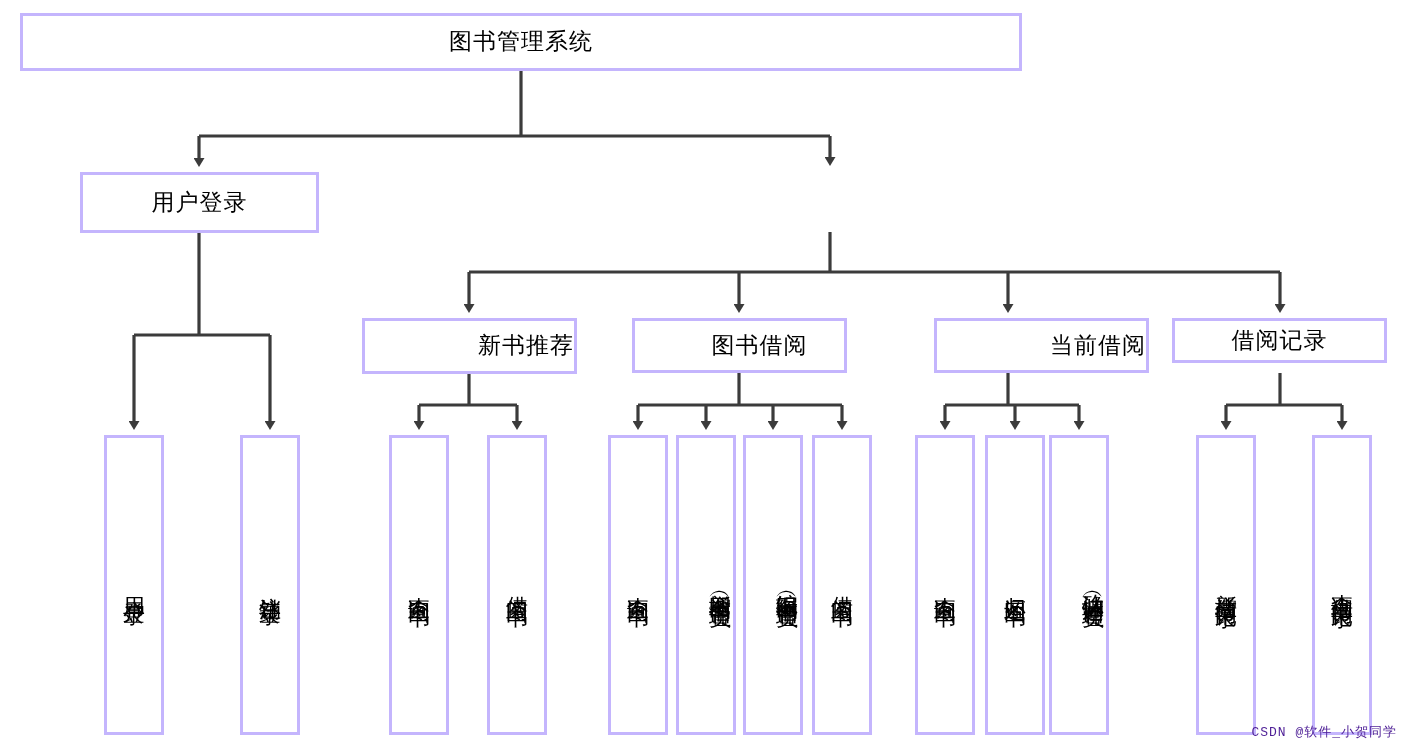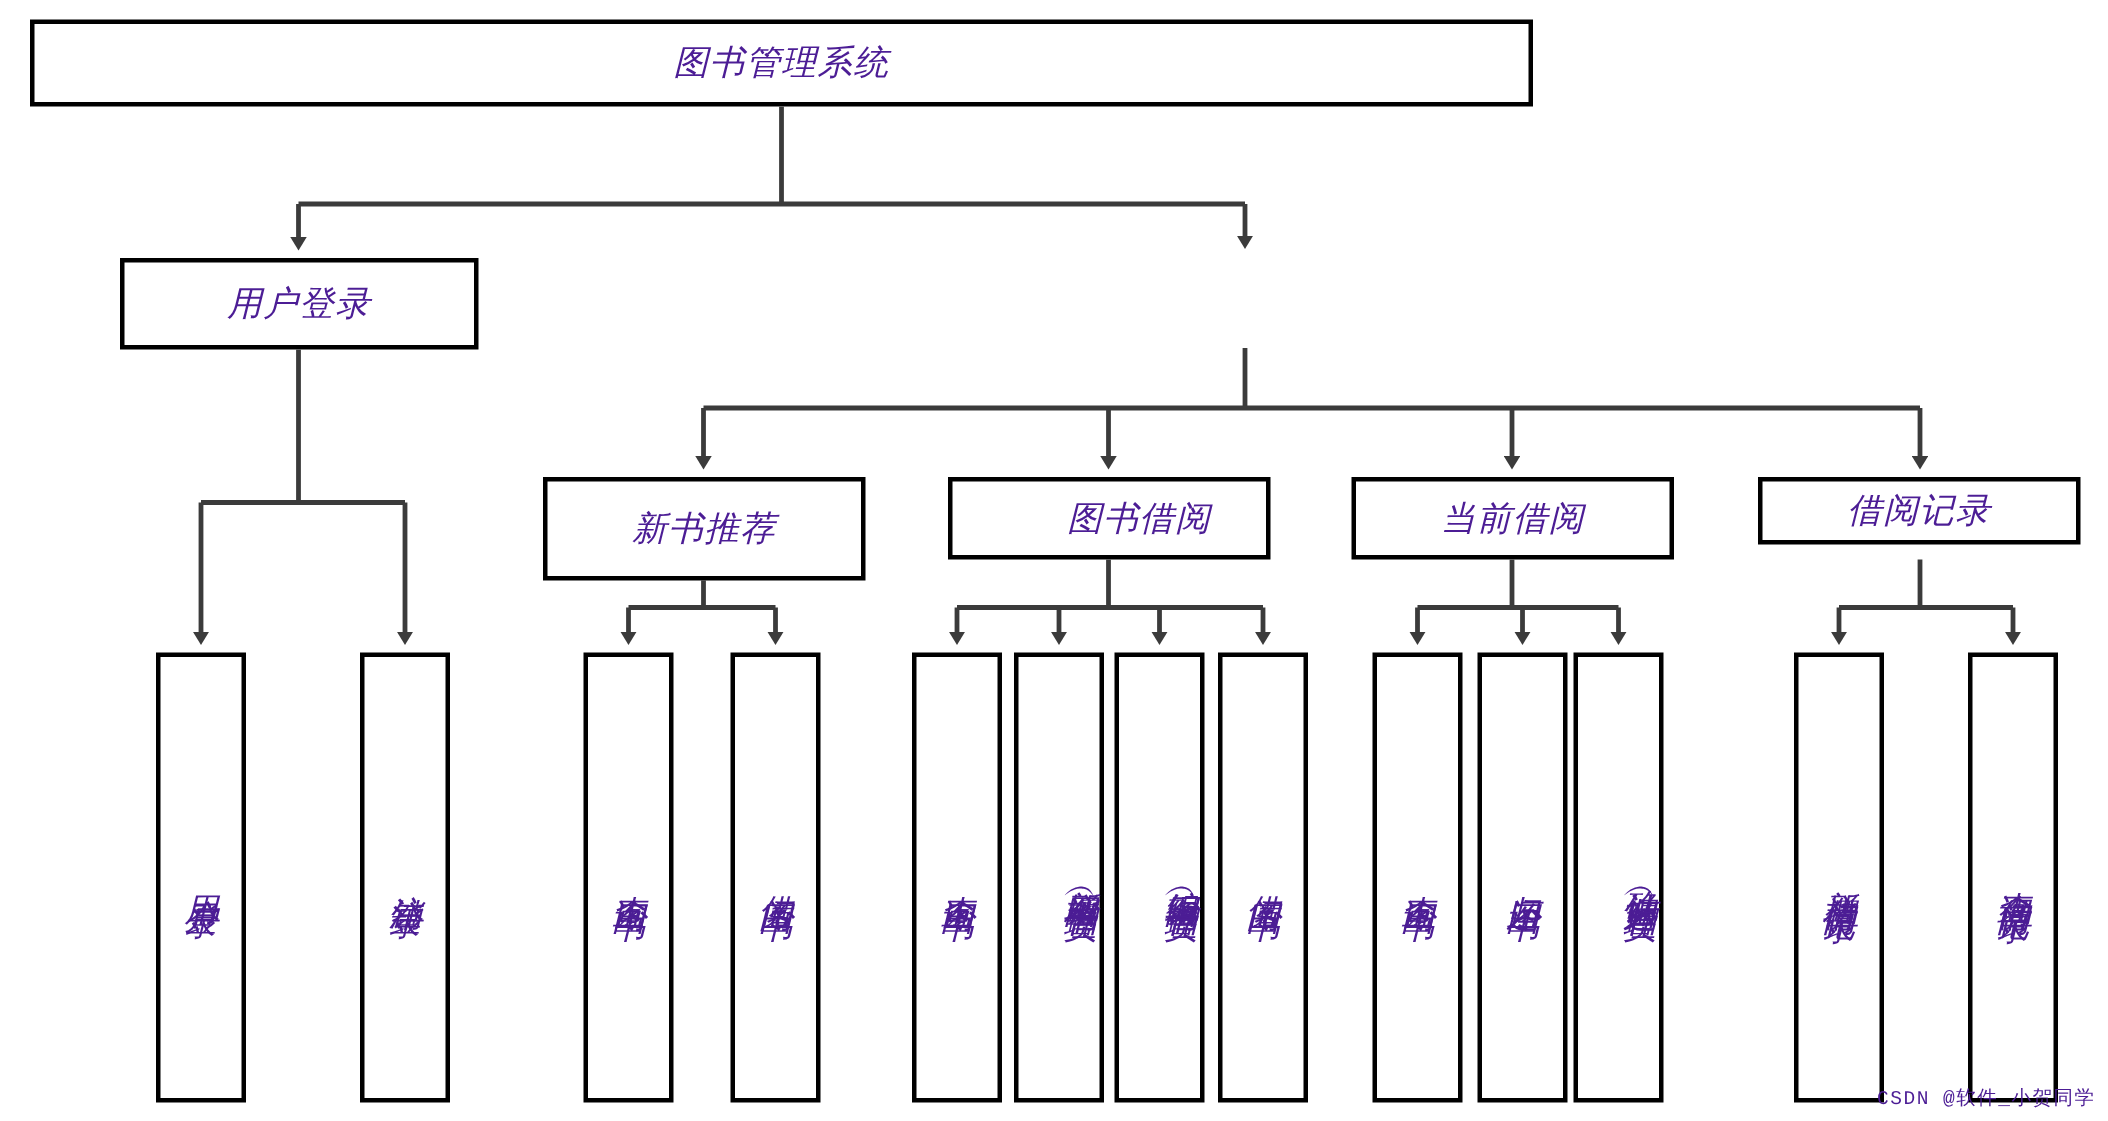--- a/index.html
+++ b/index.html
@@ -21,28 +21,27 @@
     position: absolute;
     left: 0;
     top: 0;
     width: 1405px;
     height: 747px;
     pointer-events: none;
   }
   .node {
     position: absolute;
     box-sizing: border-box;
-    border: 3px solid #000000;
+    border: 3px solid #c4b5fd;
     background: #ffffff;
     display: flex;
     align-items: center;
     justify-content: center;
-    color: #4c1d95;
+    color: #000000;
     line-height: 1.18;
-    font-style: italic;
   }
   .node.horiz {
     font-size: 23px;
     letter-spacing: 1px;
   }
   .node.vert {
     font-size: 22px;
     writing-mode: vertical-rl;
     text-orientation: upright;
     letter-spacing: 3px;
@@ -127,27 +126,27 @@
   </svg>
 
   <div class="node horiz" id="node-root" style="left:20px; top:13px; width:1002px; height:58px;">
     <span class="txt">图书管理系统</span>
   </div>
 
   <div class="node horiz" style="left:80px; top:172px; width:239px; height:61px;">
     <span class="txt">用户登录</span>
   </div>
 
-  <div class="node horiz" style="left:362px; top:318px; width:215px; height:69px;">
+  <div class="node horiz" style="left:362px; top:318px; width:215px; height:56px;justify-content:flex-end;">
     <span class="txt">新书推荐</span>
   </div>
   <div class="node horiz" style="left:632px; top:318px; width:215px; height:55px;padding-left:40px;">
     <span class="txt">图书借阅</span>
   </div>
-  <div class="node horiz" style="left:901px; top:318px; width:215px; height:55px;">
+  <div class="node horiz" style="left:934px; top:318px; width:215px; height:55px;justify-content:flex-end;">
     <span class="txt">当前借阅</span>
   </div>
   <div class="node horiz" style="left:1172px; top:318px; width:215px; height:45px;">
     <span class="txt">借阅记录</span>
   </div>
 
   <div class="node vert" style="left:104px; top:435px; width:60px; height:300px; align-items:center;">
     <span class="txt">用户登录</span>
   </div>
   <div class="node vert" style="left:240px; top:435px; width:60px; height:300px; align-items:center;">

